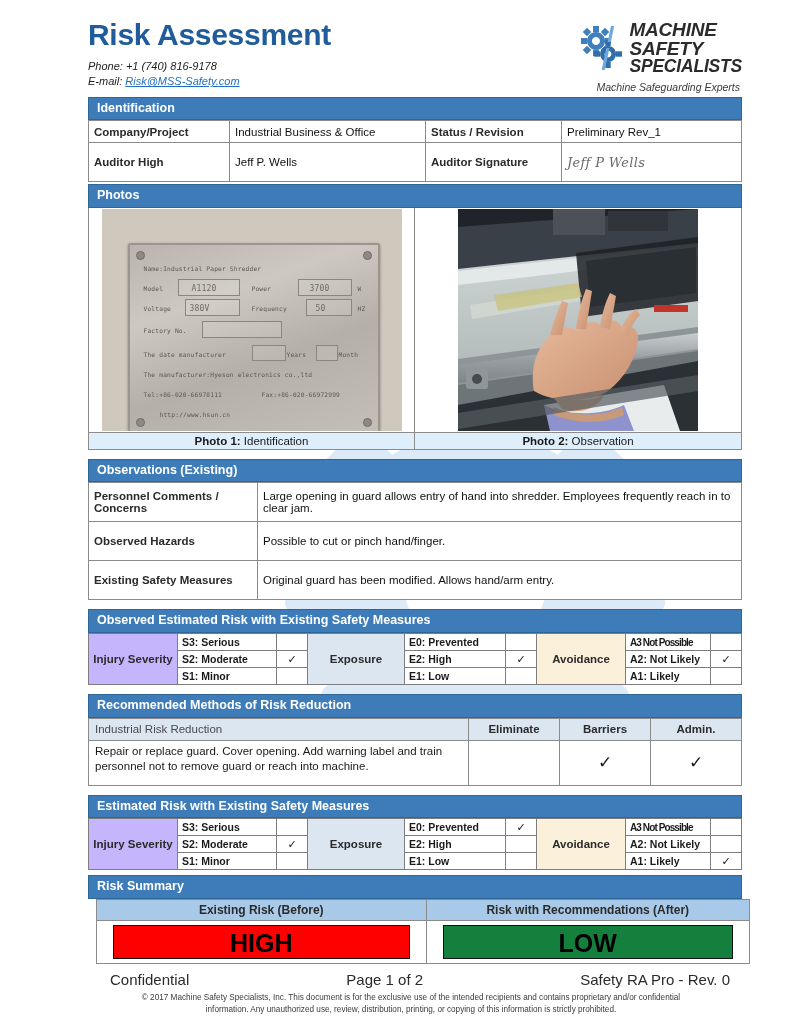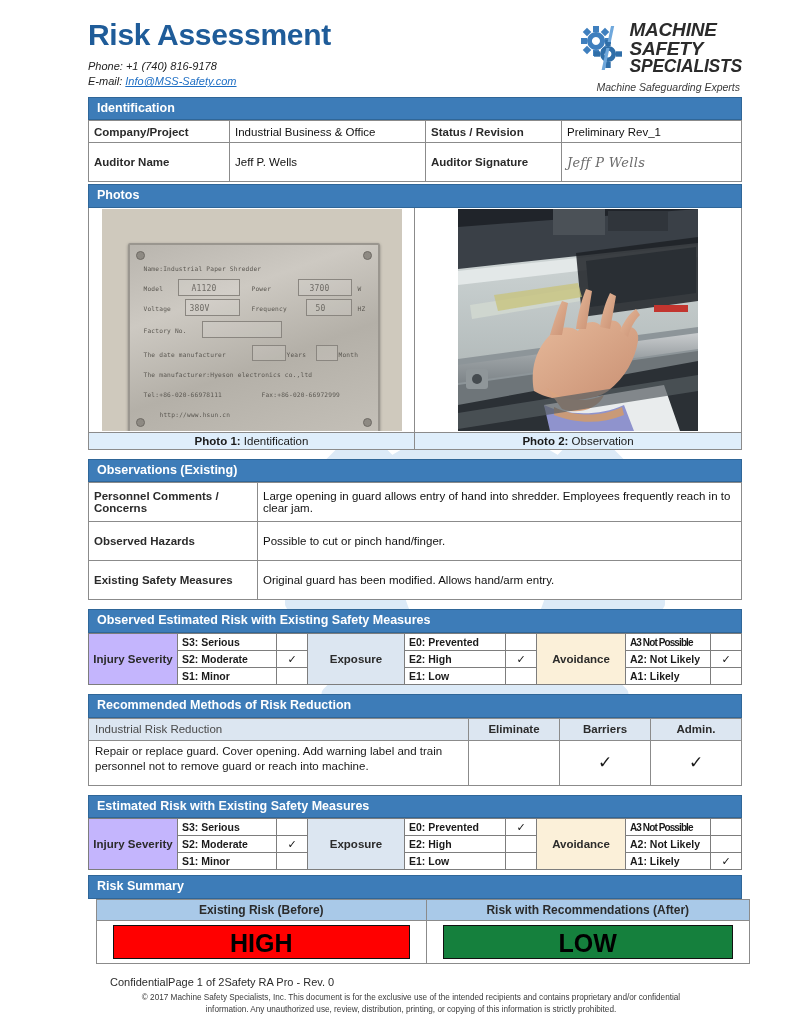--- a/index.html
+++ b/index.html
@@ -83,21 +83,21 @@
 
   
   .rs{border-collapse:collapse;width:100%;table-layout:fixed;margin-left:8px;}
   .rs td{border:1px solid #8b8b8b;}
   .rs .shd{background:#a9c9e8;text-align:center;font-weight:bold;font-size:12px;color:#2b2b2b;height:18px;}
   .rs .cellbox{height:42px;text-align:center;vertical-align:middle;background:#fff;padding:0 16px;}
   .badge{display:block;width:100%;height:34px;line-height:34px;text-align:center;font-size:25px;font-weight:bold;color:#000;border:1px solid #111;box-sizing:border-box;}
 
   
   .footer{position:absolute;left:0;right:0;bottom:8px;z-index:3;}
-  .foot-row{display:flex;padding:0 60px 0 110px;font-size:11px;color:#2b2b2b;margin-top:35px;}
+  .foot-row{display:flex;justify-content:space-between;padding:0 60px 0 110px;font-size:15px;color:#2b2b2b;margin-top:35px;}
   .legal{text-align:center;font-size:8.2px;color:#3a3a3a;line-height:1.45;padding:4px 68px 0 100px;}
 </style>
 </head>
 <body>
 
 <svg class="watermark" viewBox="0 0 470 640">
   <g fill="#dceaf7">
     <circle cx="235" cy="330" r="150"></circle>
     <g>
       <rect x="205" y="140" width="60" height="70" rx="6"></rect>
@@ -117,21 +117,21 @@
 
   <div class="header">
     <div class="h-left">
       <div class="title">Risk Assessment</div>
       <div class="contact">
         <span>Phone:</span>
         <span>+1 (740) 816-9178</span>
       </div>
       <div class="contact">
         <span>E-mail:</span>
-        <a href="#">Info@MSS-Safety.com</a>
+        <a href="#">Risk@MSS-Safety.com</a>
       </div>
     </div>
     <div class="h-right">
       <div class="logo-row">
         <svg class="logo-mark" viewBox="0 0 44 44">
           <g fill="#3f7fbe">
             <path d="M15 6 a9 9 0 1 0 0.1 0 z M15 11 a4 4 0 1 1 -0.1 0 z"></path>
             <rect x="12" y="0" width="6" height="6"></rect>
               <rect x="12" y="24" width="6" height="6"></rect>
             <rect x="0" y="12" width="6" height="6"></rect>
@@ -167,21 +167,21 @@
     <div class="bar">Identification</div>
     <table class="t ident">
       <tbody>
           <tr>
         <td class="lbl" style="width:130px">Company/Project</td>
         <td class="val" style="width:185px">Industrial Business &amp; Office</td>
         <td class="lbl" style="width:125px">Status / Revision</td>
         <td class="val">Preliminary Rev_1</td>
       </tr>
       <tr class="tall">
-        <td class="lbl">Auditor Name</td>
+        <td class="lbl">Auditor High</td>
         <td class="val">Jeff P. Wells</td>
         <td class="lbl">Auditor Signature</td>
         <td class="val sig" style="text-align:left">
           <span>Jeff P Wells</span>
         </td>
       </tr>
     </tbody>
       </table>
   </div>
 

